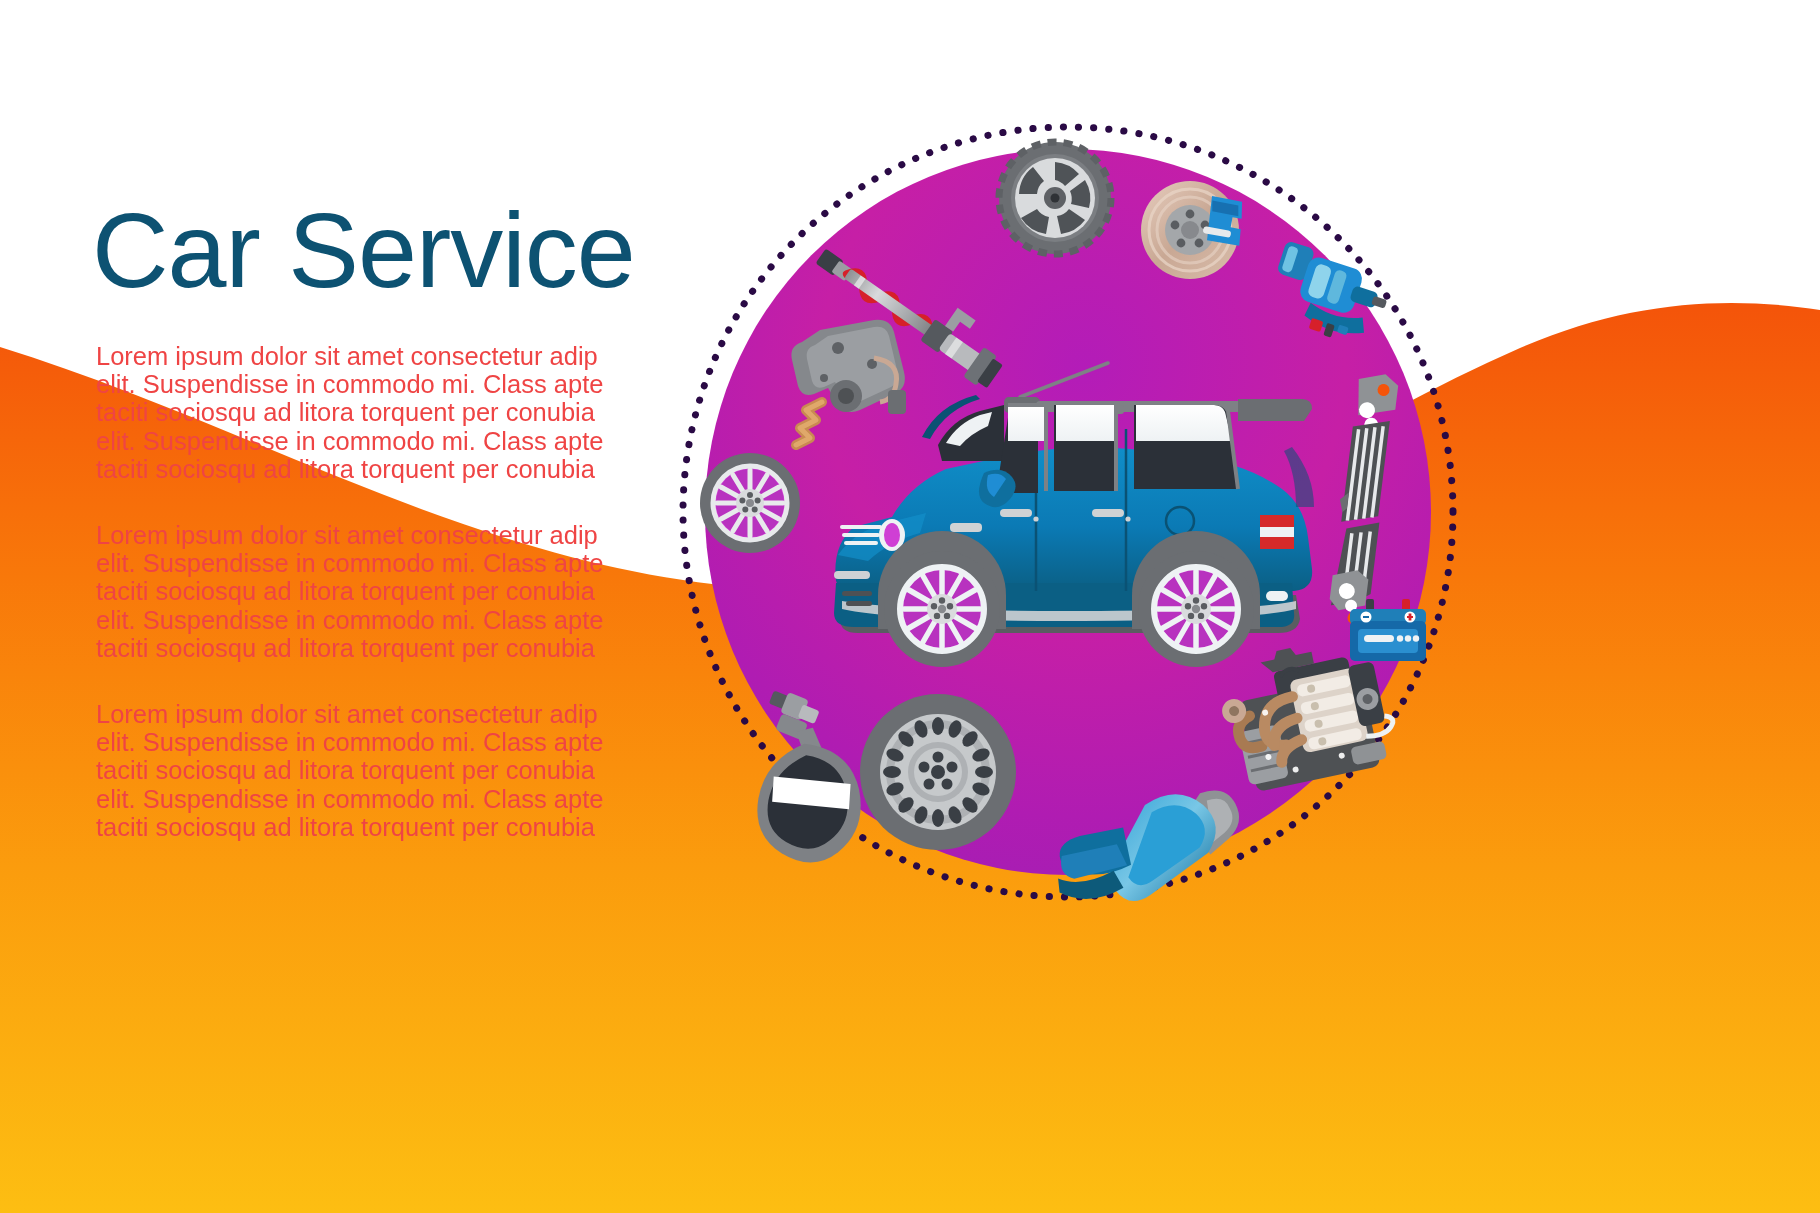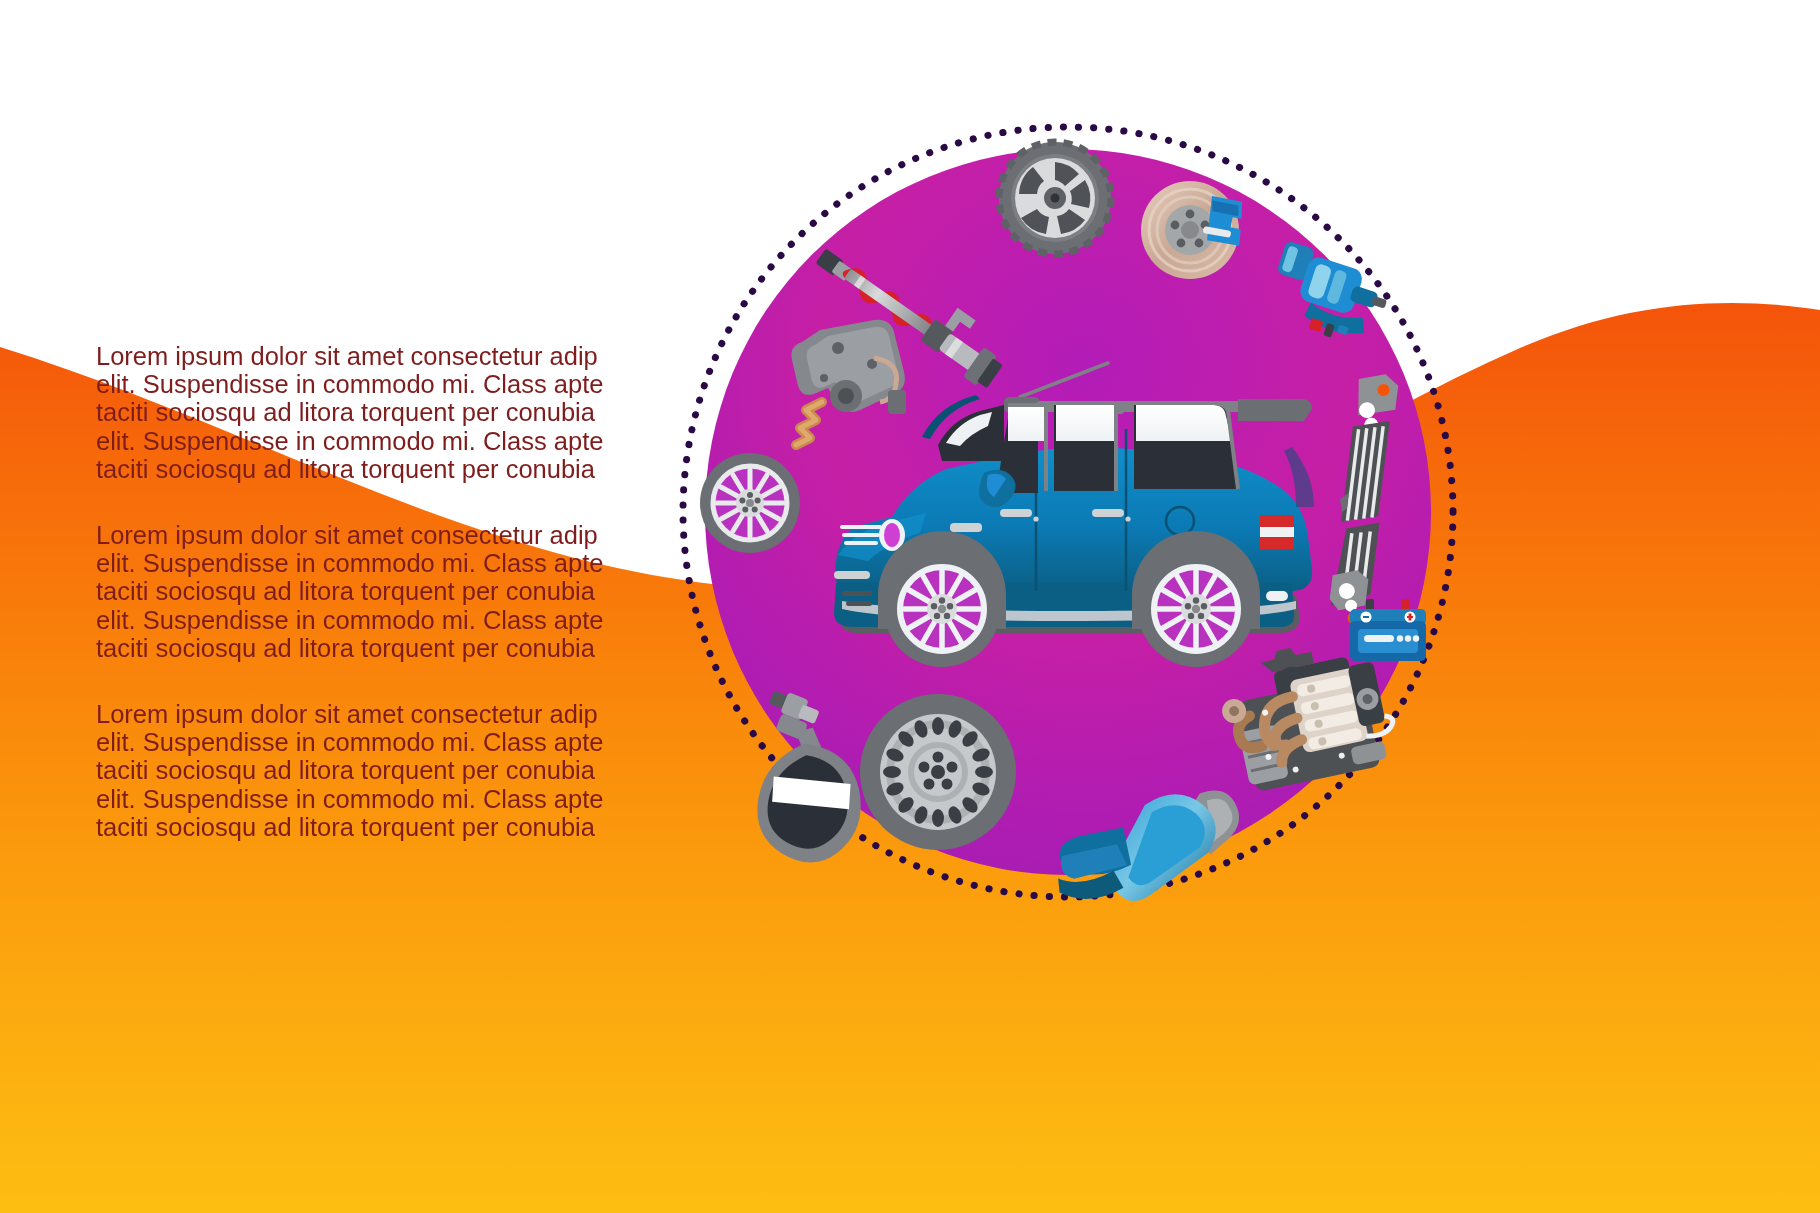--- a/index.html
+++ b/index.html
@@ -8,21 +8,21 @@
   #bg{position:absolute;inset:0;}
   #content{position:absolute;left:0;top:0;width:1820px;height:1213px;}
 
   .title{
     position:absolute;left:92px;top:195px;
     font-size:106px;line-height:1.05;
     color:#0d5272;font-weight:400;letter-spacing:-1px;
     white-space:nowrap;
   }
   .paras{position:absolute;left:96px;top:342px;width:520px;}
-  .para{color:#7f1d1d;font-size:25.5px;line-height:28.2px;margin:0 0 38px 0;white-space:pre-line;}
+  .para{color:#ef4444;font-size:25.5px;line-height:28.2px;margin:0 0 38px 0;white-space:pre-line;}
   .para:last-child{margin-bottom:0;}
 
   #illus{position:absolute;left:660px;top:100px;width:820px;height:840px;}
   #illus svg{display:block;width:100%;height:100%;}
 </style>
 </head>
 <body>
 
 <div id="stage">
 
@@ -35,20 +35,21 @@
         <stop offset="1" stop-color="#fdbe12"></stop>
       </linearGradient>
     </defs>
     <rect x="0" y="0" width="1820" height="1213" fill="#ffffff"></rect>
 
     <path d="M0,347 C 300,440 560,620 900,586 C 1180,558 1330,430 1520,348
              C 1630,300 1730,296 1820,310 L1820,1213 L0,1213 Z" fill="url(#gOrange)"></path>
   </svg>
 
   <div id="content">
+    <div class="title">Car Service</div>
 
     <div class="paras">
       <p class="para">Lorem ipsum dolor sit amet  consectetur adip
 elit. Suspendisse in commodo mi. Class apte
 taciti sociosqu ad litora torquent per conubia
 elit. Suspendisse in commodo mi. Class apte
 taciti sociosqu ad litora torquent per conubia</p>
       <p class="para">Lorem ipsum dolor sit amet  consectetur adip
 elit. Suspendisse in commodo mi. Class apte
 taciti sociosqu ad litora torquent per conubia

